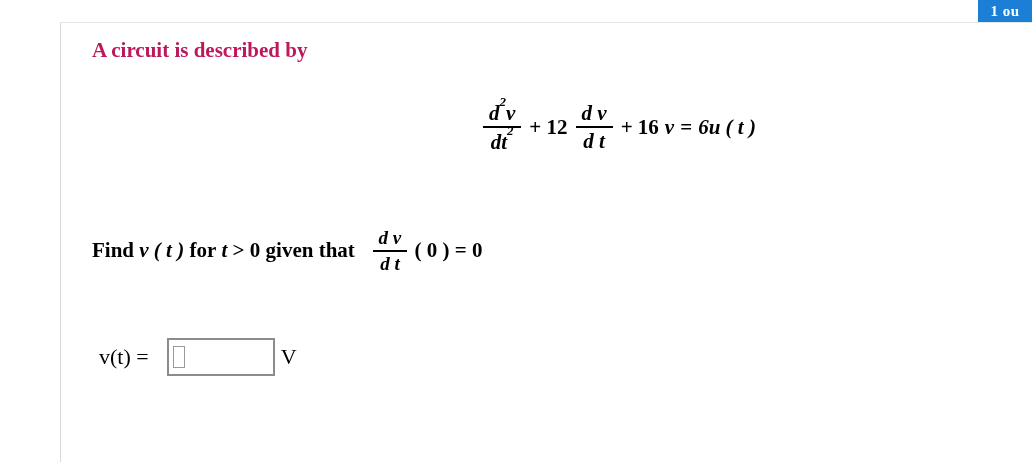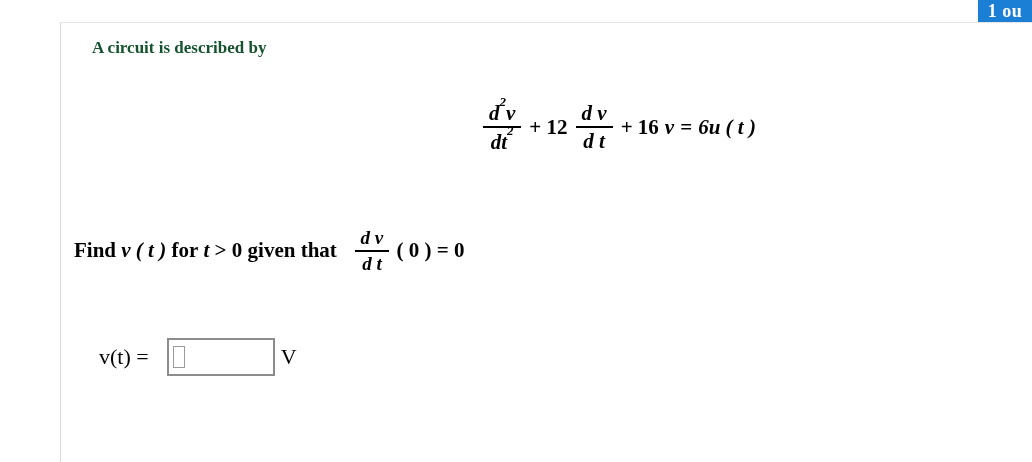--- a/index.html
+++ b/index.html
@@ -19,21 +19,21 @@
   .top-tab {
     position: absolute;
     top: 0;
     left: 978px;
     width: 54px;
     height: 22px;
     background: #1c7fd6;
     color: #ffffff;
     font-family: "Liberation Serif", serif;
     font-weight: bold;
-    font-size: 18px;
+    font-size: 15px;
     line-height: 22px;
     text-align: center;
     letter-spacing: 0.5px;
     overflow: hidden;
     white-space: nowrap;
   }
 
   
   .page {
     position: absolute;
@@ -50,23 +50,23 @@
   .content {
     position: relative;
     width: 100%;
     height: 100%;
   }
 
   .prompt {
     position: absolute;
     left: 31px;
     top: 15px;
-    font-size: 17px;
-    font-weight: bold;
-    color: #14532d;
+    font-size: 21px;
+    font-weight: bold;
+    color: #be185d;
     white-space: nowrap;
   }
 
   
   .equation {
     position: absolute;
     left: 420px;
     top: 78px;
     font-size: 21px;
     font-weight: bold;
@@ -104,21 +104,21 @@
     position: relative;
     top: -6px;
   }
   .it { font-style: italic; }
   .op { margin: 4px 6px; font-style: normal; }
   .term { font-style: normal; }
 
   
   .find-line {
     position: absolute;
-    left: 13px;
+    left: 31px;
     top: 205px;
     font-size: 21px;
     font-weight: bold;
     color: #000000;
     display: flex;
     align-items: center;
     white-space: nowrap;
   }
   .find-line .frac .num,
   .find-line .frac .den { font-size: 19px; }

